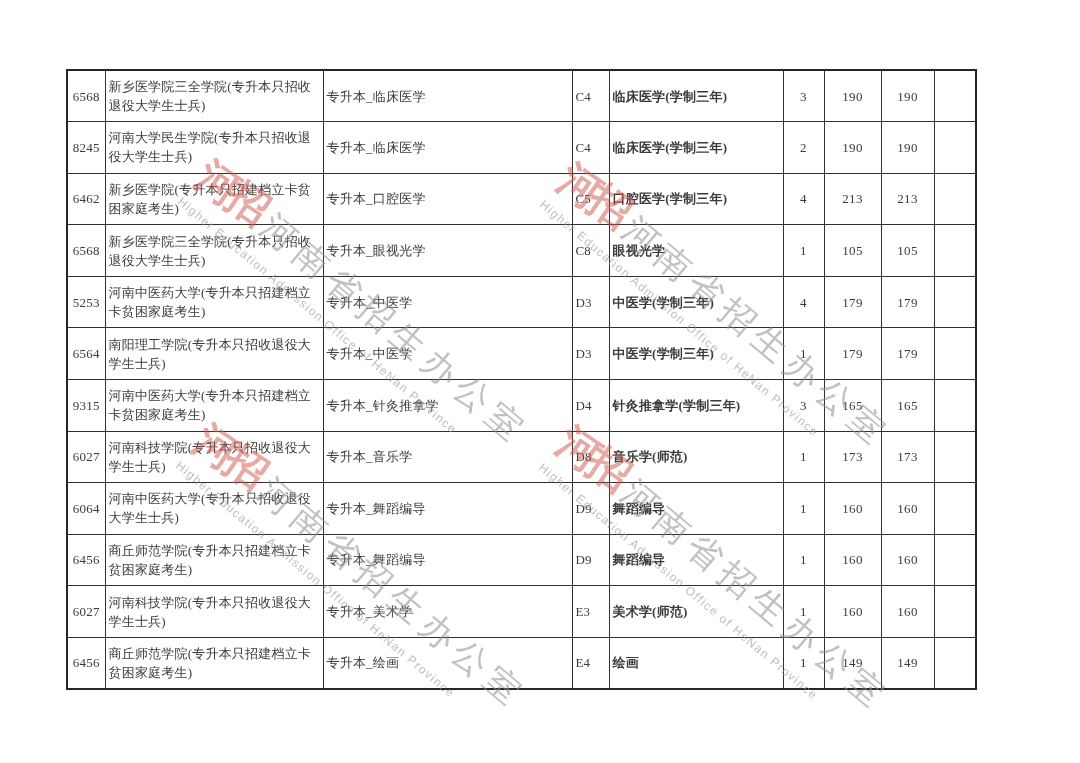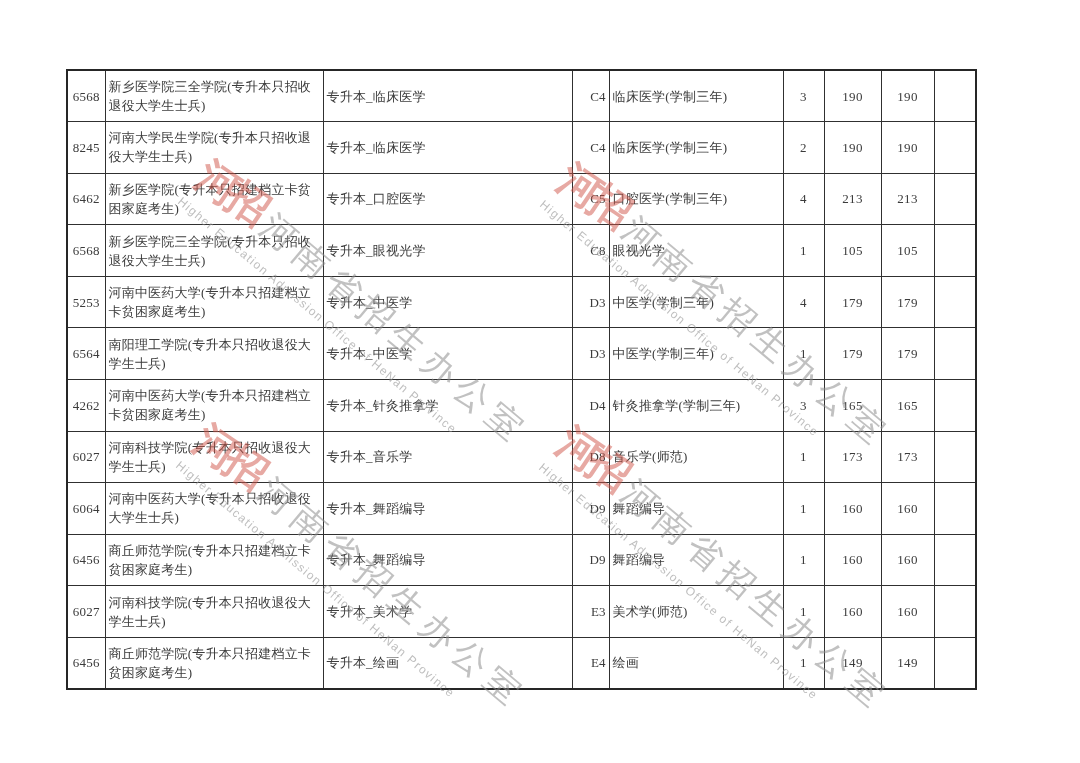--- a/index.html
+++ b/index.html
@@ -24,22 +24,22 @@
     vertical-align:middle;
     font-size:13px;
     line-height:19px;
     padding:2px 3px;
     overflow:hidden;
   }
   td.num{font-size:12.5px;text-align:center;letter-spacing:0.3px;padding:2px 0;}
   td.cn{text-align:left;letter-spacing:0.2px;}
   td.school{padding-left:5px;padding-right:2px;}
   td.major{padding-left:5px;}
-  td.mname{padding-left:5px;}
-  td.code2{font-size:12.5px;text-align:right;}
+  td.mname{padding-left:5px;font-weight:bold;}
+  td.code2{font-size:12.5px;text-align:left;}
   tr{height:44px;}
 
   
   .wm{
     position:absolute;z-index:2;pointer-events:none;
     transform:rotate(40deg);transform-origin:0 0;
     white-space:nowrap;
   }
   .wm-a{left:221px;top:147px;}
   .wm-b{left:583px;top:150px;}
@@ -173,21 +173,21 @@
       <td class="cn school">南阳理工学院(专升本只招收退役大学生士兵)</td>
       <td class="cn major">专升本_中医学</td>
       <td class="code2">D3</td>
       <td class="cn mname">中医学(学制三年)</td>
       <td class="num">1</td>
       <td class="num">179</td>
       <td class="num">179</td>
       <td class="num"></td>
     </tr>
         <tr>
-      <td class="num">4262</td>
+      <td class="num">9315</td>
       <td class="cn school">河南中医药大学(专升本只招建档立卡贫困家庭考生)</td>
       <td class="cn major">专升本_针灸推拿学</td>
       <td class="code2">D4</td>
       <td class="cn mname">针灸推拿学(学制三年)</td>
       <td class="num">3</td>
       <td class="num">165</td>
       <td class="num">165</td>
       <td class="num"></td>
     </tr>
         <tr>

